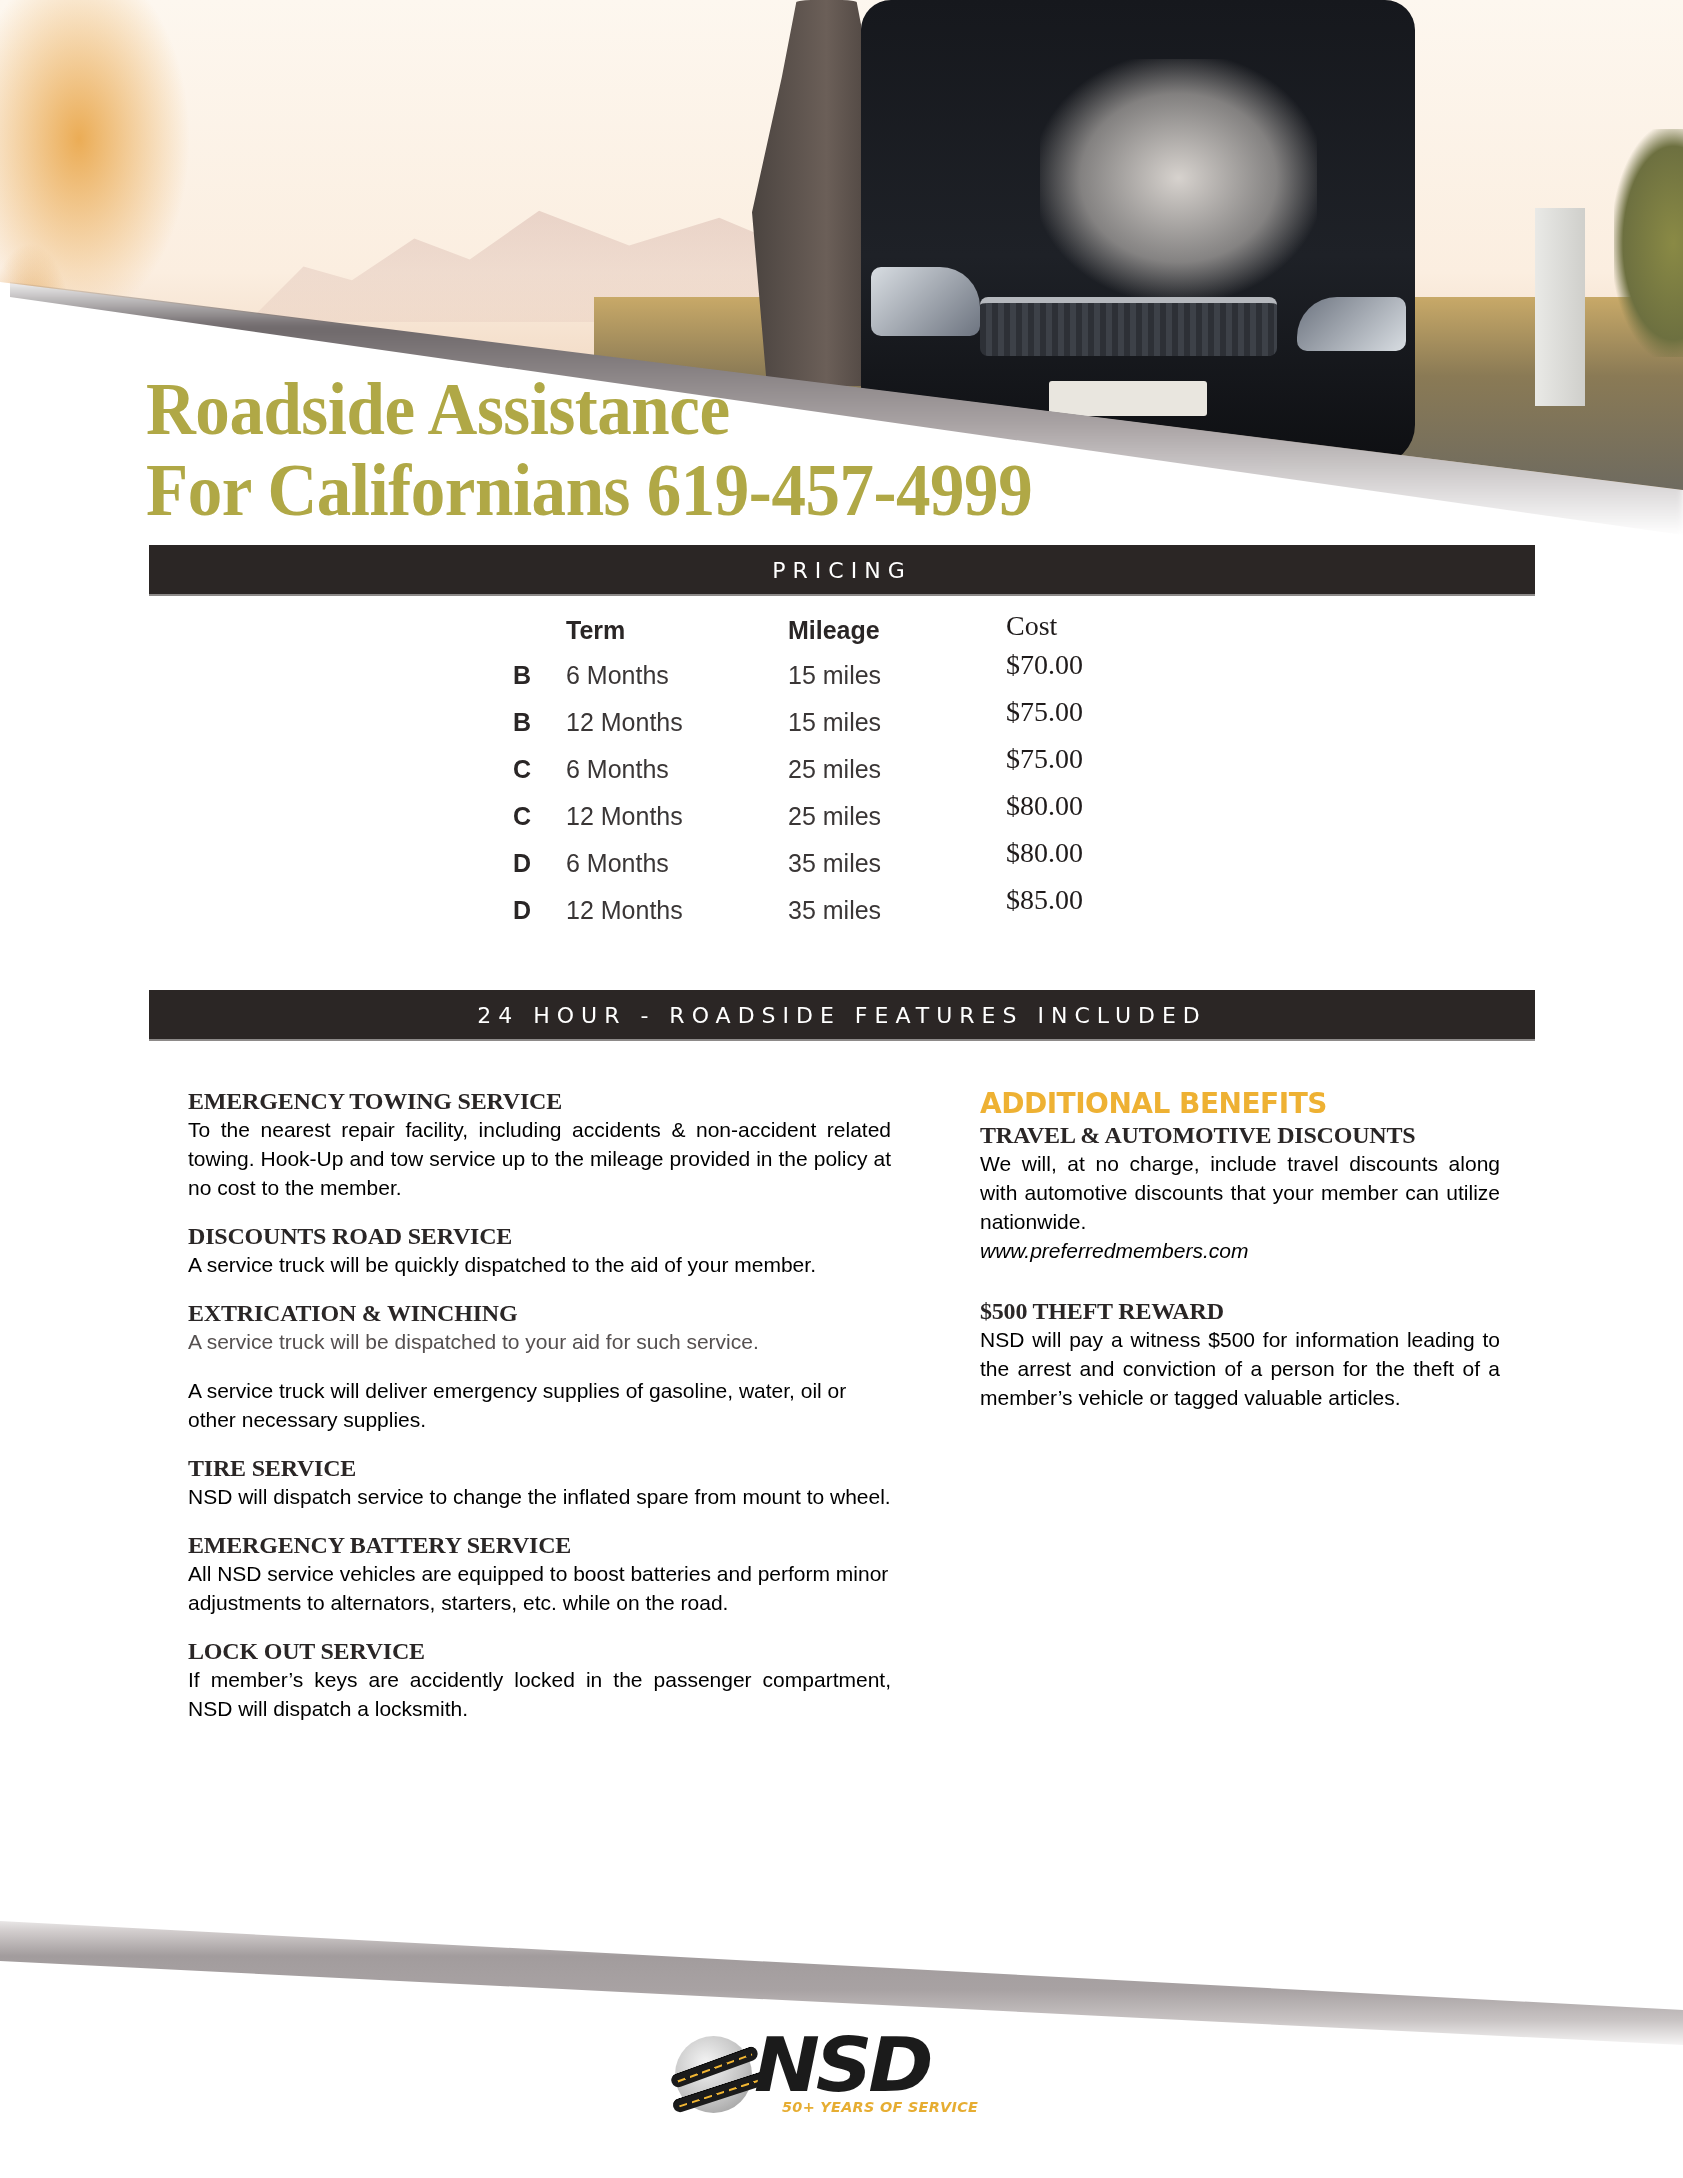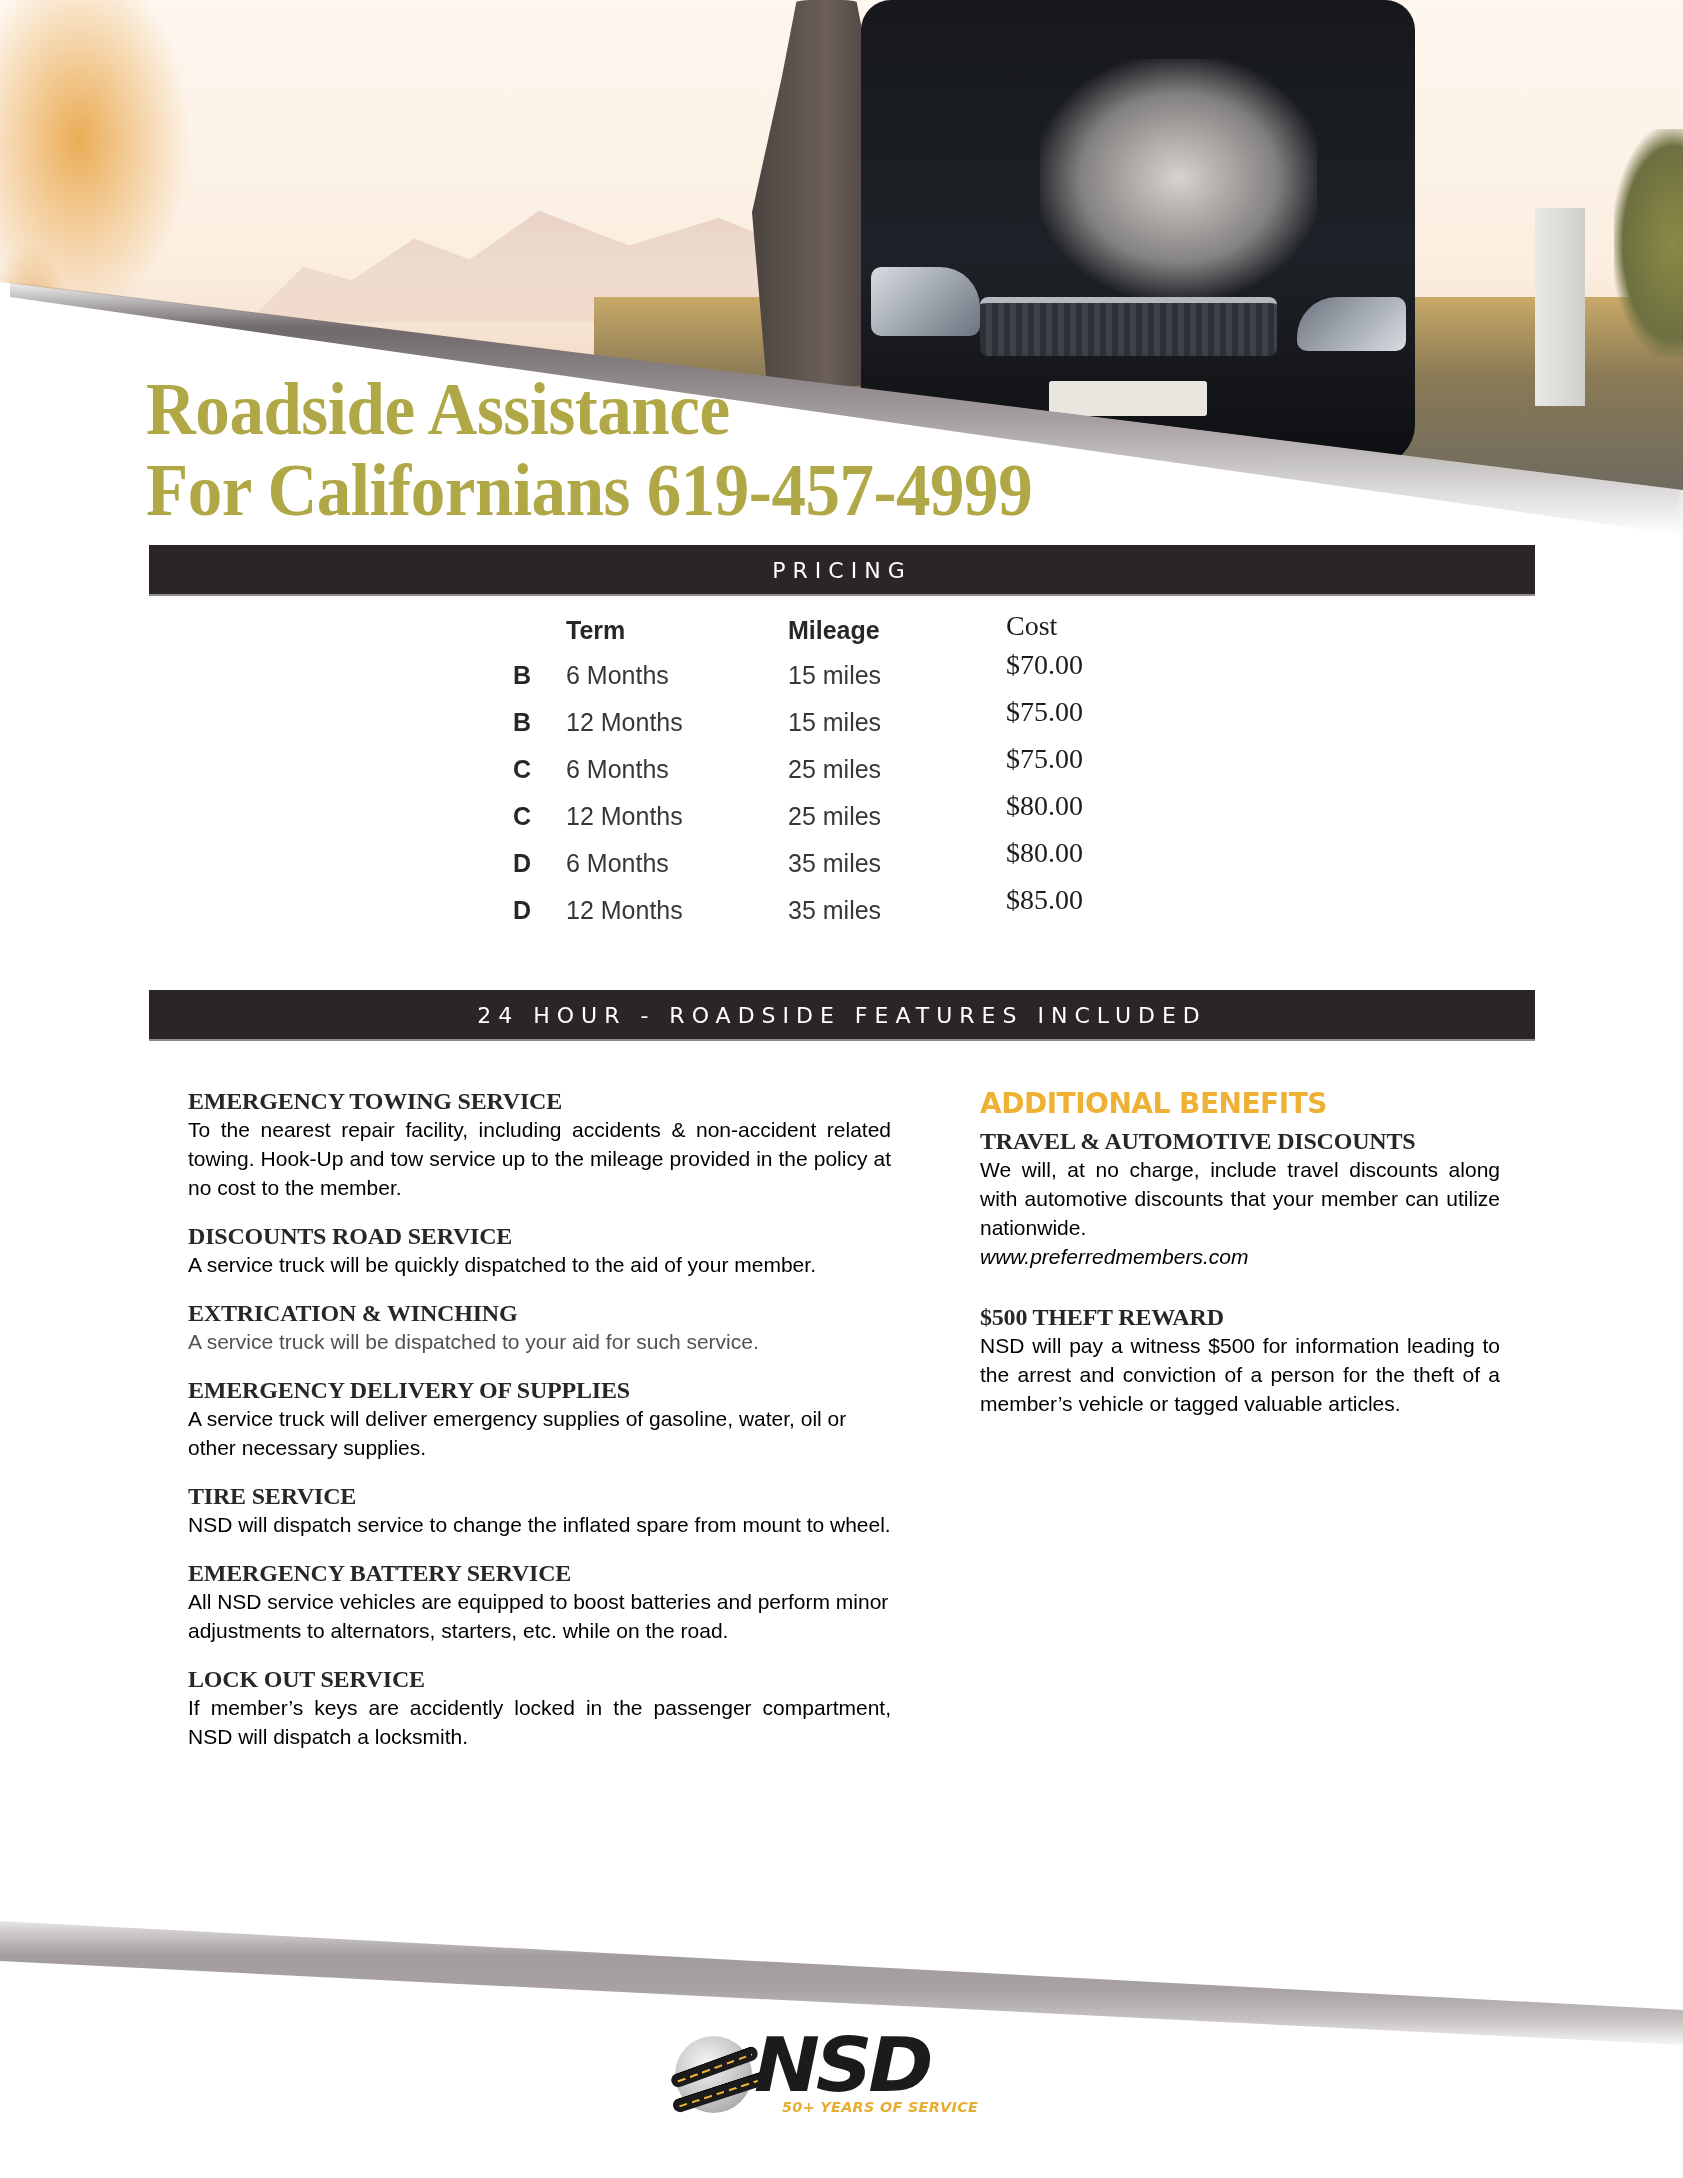--- a/index.html
+++ b/index.html
@@ -105,21 +105,21 @@
   }
   .feature p {
     font-family: "Liberation Sans", sans-serif; font-size: 21px; color: #000000;
     line-height: 29px; text-align: justify;
   }
   .feature p.left { text-align: left; }
   .feature p.light { color: #555050; }
   .feature .url { font-style: italic; display: block; text-align: left; }
   .additional-heading {
     font-family: "DejaVu Sans", sans-serif; font-weight: bold; font-size: 28px;
-    color: #eeb133; line-height: 34px; margin-bottom: 6px; letter-spacing: -0.5px;
+    color: #eeb133; line-height: 34px; letter-spacing: -0.5px;
   }
   .features-right .feature { margin-bottom: 32px; }
 
   
   .bottom-band {
     position: absolute; left: 0; top: 1911px; width: 1683px; height: 139px;
     clip-path: polygon(0 10px, 1683px 99px, 1683px 134px, 0 50px);
     background: linear-gradient(180deg, #ffffff 0px, #d2cdcd 20px, #a29c9d 45px, #a8a2a3 79px, #c8c3c3 109px, #ffffff 139px);
   }
 
@@ -230,21 +230,20 @@
   </div>
   <div class="feature">
     <h3>DISCOUNTS ROAD SERVICE</h3>
     <p class="left">A service truck will be quickly dispatched to the aid of your member.</p>
   </div>
   <div class="feature">
     <h3>EXTRICATION &amp; WINCHING</h3>
     <p class="left light">A service truck will be dispatched to your aid for such service.</p>
   </div>
   <div class="feature">
-    <h3>EMERGENCY DELIVERY OF SUPPLIES</h3>
     <p class="left">A service truck will deliver emergency supplies of gasoline, water, oil or other necessary supplies.</p>
   </div>
   <div class="feature">
     <h3>TIRE SERVICE</h3>
     <p class="left">NSD will dispatch service to change the inflated spare from mount to wheel.</p>
   </div>
   <div class="feature">
     <h3>EMERGENCY BATTERY SERVICE</h3>
     <p class="left">All NSD service vehicles are equipped to boost batteries and perform minor adjustments to alternators, starters, etc. while on the road.</p>
   </div>

